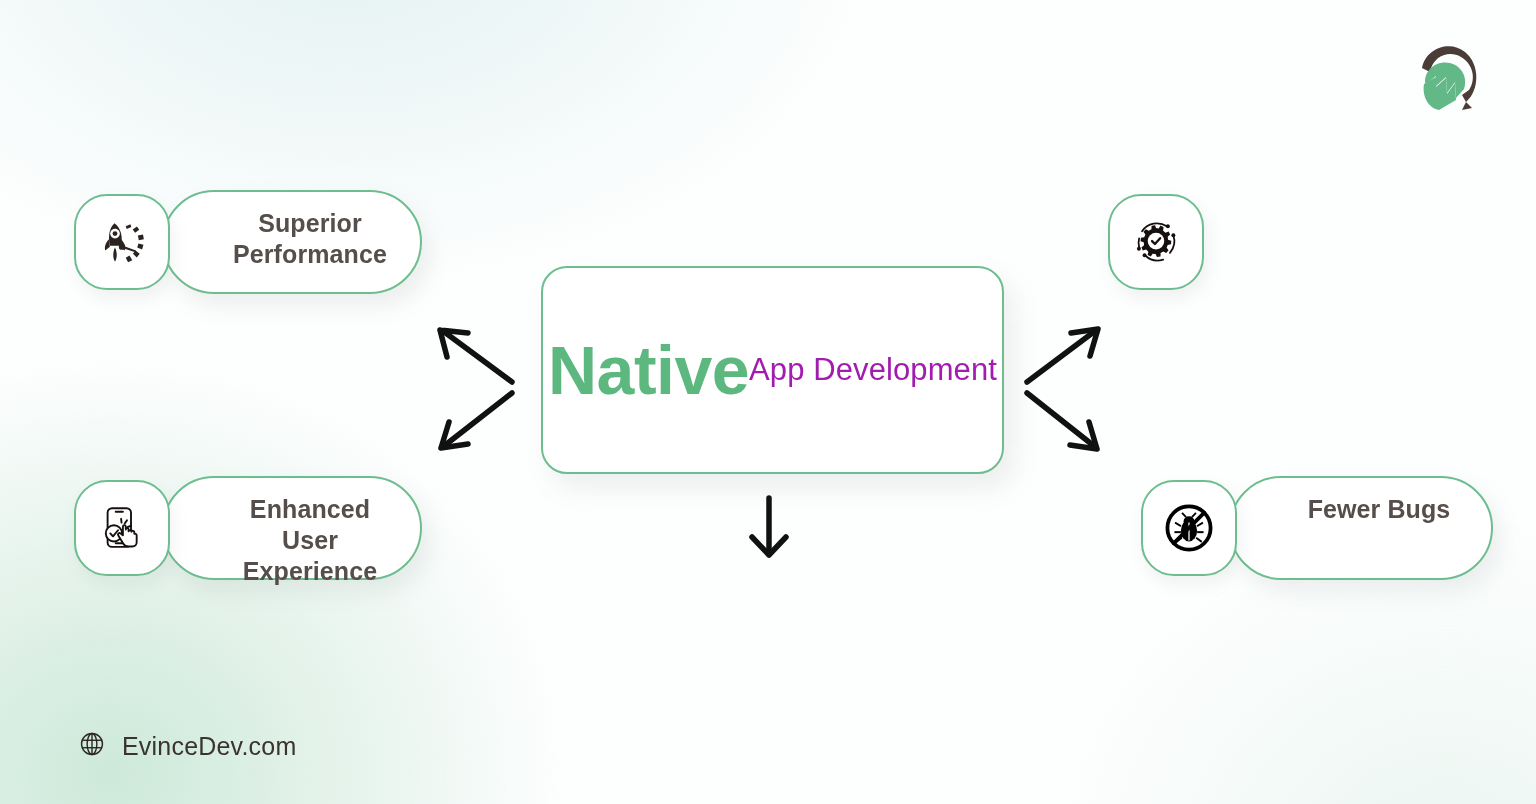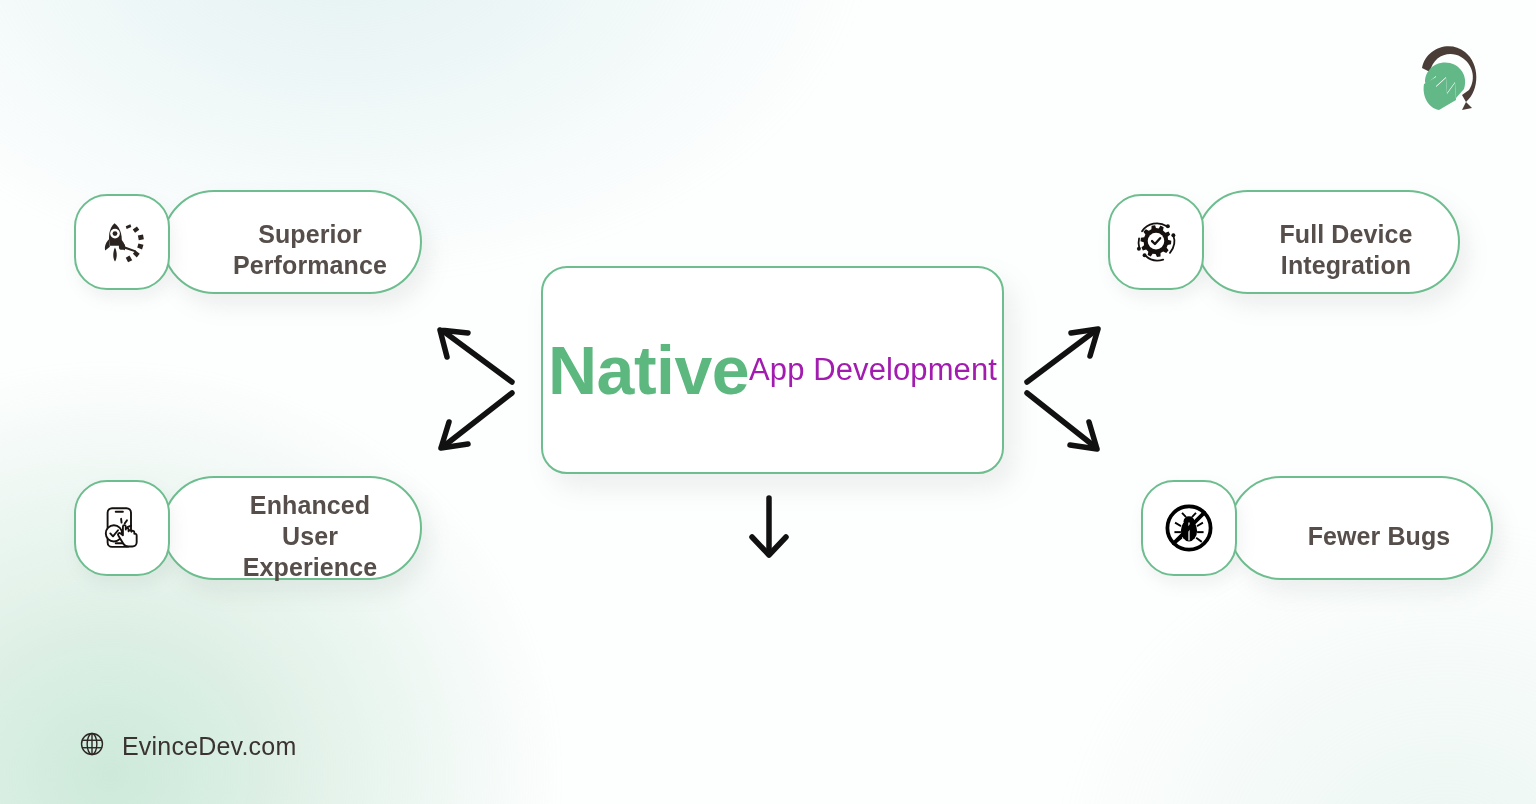--- a/index.html
+++ b/index.html
@@ -105,21 +105,21 @@
   }
   .node-pill {
     position: absolute;
     left: 88px;
     top: 0;
     height: 104px;
     background: #ffffff;
     border: 2.5px solid #6dbd8f;
     border-radius: 52px;
     display: flex;
-    align-items: center;
+    align-items: flex-start;
     justify-content: center;
     padding: 16px 26px 0 62px;
     box-shadow: 8px 12px 22px rgba(120,140,130,0.13);
   }
   .node-label {
     font-size: 25px;
     font-weight: 700;
     color: #564e4a;
     text-align: center;
     line-height: 1.24;
@@ -283,24 +283,20 @@
           <path d="M29.5 24 L29 19.8"></path>
           <path d="M36 29 L40 27.5"></path>
 
           <path d="M31 28.5 L31 38 L28.5 36 C26.8 34.8, 24.7 36.5, 25.9 38.4 L31.5 47.5 C32.8 49.6, 35 50.6, 37.3 50.6 L41.5 50.6 C44.3 50.6, 46.3 48.6, 46.3 45.9 L46.3 38.5 C46.3 36.8, 45 36, 43.7 36.4 L43.7 34.8 C43.7 33.1, 41.2 32.4, 40.5 34.1 C40.3 32.4, 37.9 31.9, 37.3 33.6 L37.3 31.6 C37.3 29.6, 34.2 29.3, 34.2 31.6 L34.2 28.5 C34.2 26.3, 31 26.3, 31 28.5 Z" fill="#ffffff"></path>
         </g>
       </svg>
     </div>
   </div>
 
   <div class="node" id="node-full-device-integration">
-    <div class="node-pill">
-      <span class="node-label">Full Device
-Integration</span>
-    </div>
     <div class="node-badge">
       <svg viewBox="0 0 60 60" width="54" height="54" aria-hidden="true">
 
         <g fill="none" stroke="#15100e" stroke-width="2" stroke-linecap="round">
           <path d="M14.5 18 A20 20 0 0 1 42 12.5"></path>
           <path d="M49 22 A20 20 0 0 1 45.5 42"></path>
           <path d="M38 49.5 A20 20 0 0 1 18 45"></path>
           <path d="M11.5 37 A20 20 0 0 1 11.2 26"></path>
         </g>
         <g fill="#15100e">

